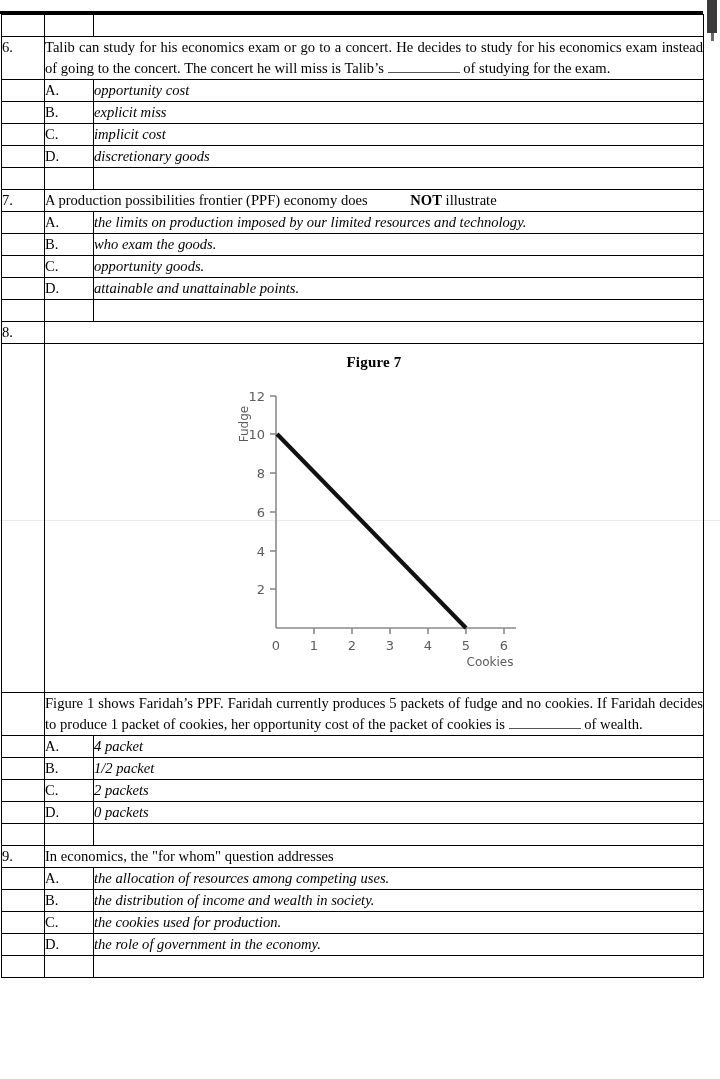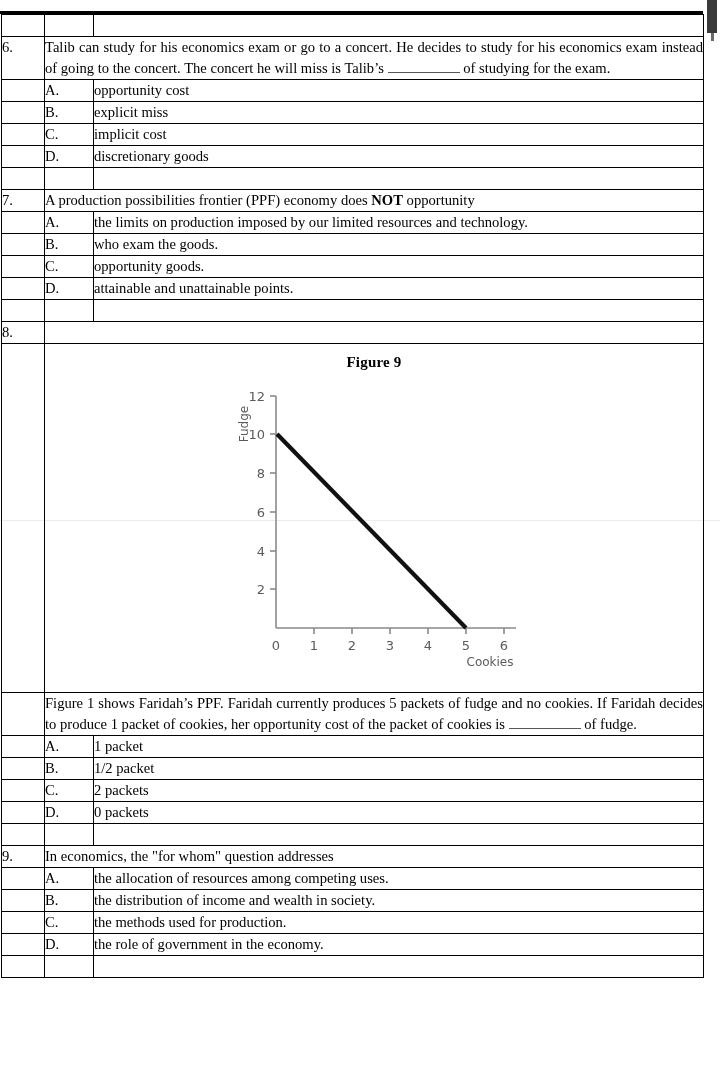--- a/index.html
+++ b/index.html
@@ -95,31 +95,32 @@
     font-size: 14.6px;
   }
   td.body {
     padding: 2px 6px 2px 8px;
     text-align: justify;
     text-justify: inter-word;
     border-radius: 11px;
   }
   td.body-opt {
     padding: 2px 6px 1px 8px;
+    font-style: italic;
   }
   tr.spacer td { height: 21px; }
   tr.opt td { height: 21px; }
   .blank-line {
     display: inline-block;
     width: 72px;
     border-bottom: 1.2px solid #555;
     height: 0.85em;
     vertical-align: baseline;
   }
-  .bold { font-weight: bold; }
+  .bold { font-weight: bold; margin-left: 39px; }
 
   
   td.figure-cell {
     padding: 0;
     height: 348px;
     position: relative;
   }
   .fig-title {
     text-align: center;
     font-weight: bold;
@@ -202,21 +203,21 @@
         <td class="body-opt">discretionary goods</td>
       </tr>
       <tr class="spacer">
         <td></td>
         <td></td>
         <td></td>
       </tr>
 
       <tr>
         <td class="num">7.</td>
-        <td class="body" colspan="2"><span>A production possibilities frontier (PPF) economy does </span><span class="bold">NOT</span><span> opportunity</span></td>
+        <td class="body" colspan="2"><span>A production possibilities frontier (PPF) economy does </span><span class="bold">NOT</span><span> illustrate</span></td>
       </tr>
       <tr class="opt">
         <td></td>
         <td class="let">A.</td>
         <td class="body-opt">the limits on production imposed by our limited resources and technology.</td>
       </tr>
       <tr class="opt">
         <td></td>
         <td class="let">B.</td>
         <td class="body-opt">who exam the goods.</td>
@@ -238,21 +239,21 @@
       </tr>
 
       <tr>
         <td class="num">8.</td>
         <td class="body" colspan="2">&nbsp;</td>
       </tr>
 
       <tr>
         <td></td>
         <td class="figure-cell" colspan="2">
-          <div class="fig-title">Figure 9</div>
+          <div class="fig-title">Figure 7</div>
           <div class="fig-wrap">
             <svg class="fig-svg" width="300" height="290" viewBox="0 0 300 290">
 
               <line x1="52" y1="18" x2="52" y2="250" stroke="#8a8a8a" stroke-width="1.6"></line>
 
               <line x1="52" y1="250" x2="292" y2="250" stroke="#8a8a8a" stroke-width="1.6"></line>
 
               <line x1="46" y1="18" x2="52" y2="18" stroke="#8a8a8a" stroke-width="1.6"></line>
               <line x1="46" y1="56" x2="52" y2="56" stroke="#8a8a8a" stroke-width="1.6"></line>
               <line x1="46" y1="95" x2="52" y2="95" stroke="#8a8a8a" stroke-width="1.6"></line>
@@ -289,27 +290,27 @@
             </svg>
           </div>
         </td>
       </tr>
 
       <tr>
         <td></td>
         <td class="body" colspan="2">
           <span>Figure 1 shows Faridah’s PPF. Faridah currently produces 5 packets of fudge and no cookies. If Faridah decides to produce 1 packet of cookies, her opportunity cost of the packet of cookies is</span>
           <span class="blank-line"></span>
-          <span>of fudge.</span>
+          <span>of wealth.</span>
         </td>
       </tr>
       <tr class="opt">
         <td></td>
         <td class="let">A.</td>
-        <td class="body-opt">1 packet</td>
+        <td class="body-opt">4 packet</td>
       </tr>
       <tr class="opt">
         <td></td>
         <td class="let">B.</td>
         <td class="body-opt">1/2 packet</td>
       </tr>
       <tr class="opt">
         <td></td>
         <td class="let">C.</td>
         <td class="body-opt">2 packets</td>
@@ -335,21 +336,21 @@
         <td class="body-opt">the allocation of resources among competing uses.</td>
       </tr>
       <tr class="opt">
         <td></td>
         <td class="let">B.</td>
         <td class="body-opt">the distribution of income and wealth in society.</td>
       </tr>
       <tr class="opt">
         <td></td>
         <td class="let">C.</td>
-        <td class="body-opt">the methods used for production.</td>
+        <td class="body-opt">the cookies used for production.</td>
       </tr>
       <tr class="opt">
         <td></td>
         <td class="let">D.</td>
         <td class="body-opt">the role of government in the economy.</td>
       </tr>
       <tr class="spacer">
         <td></td>
         <td></td>
         <td></td>

